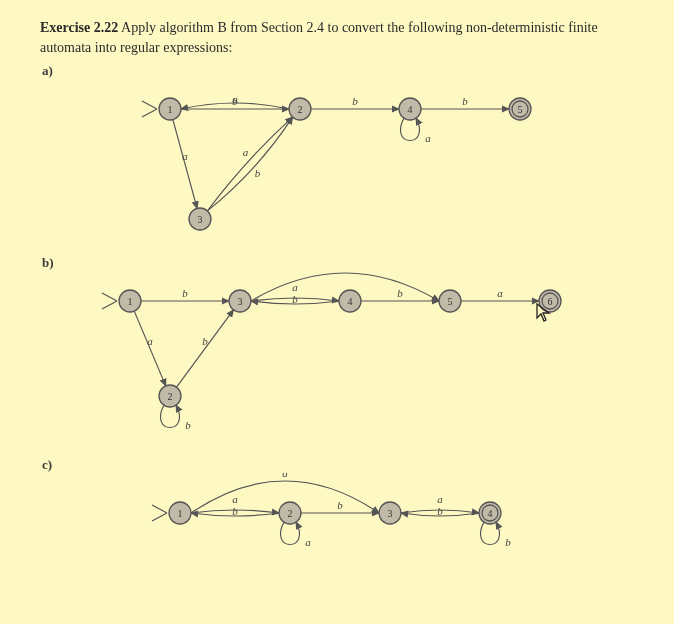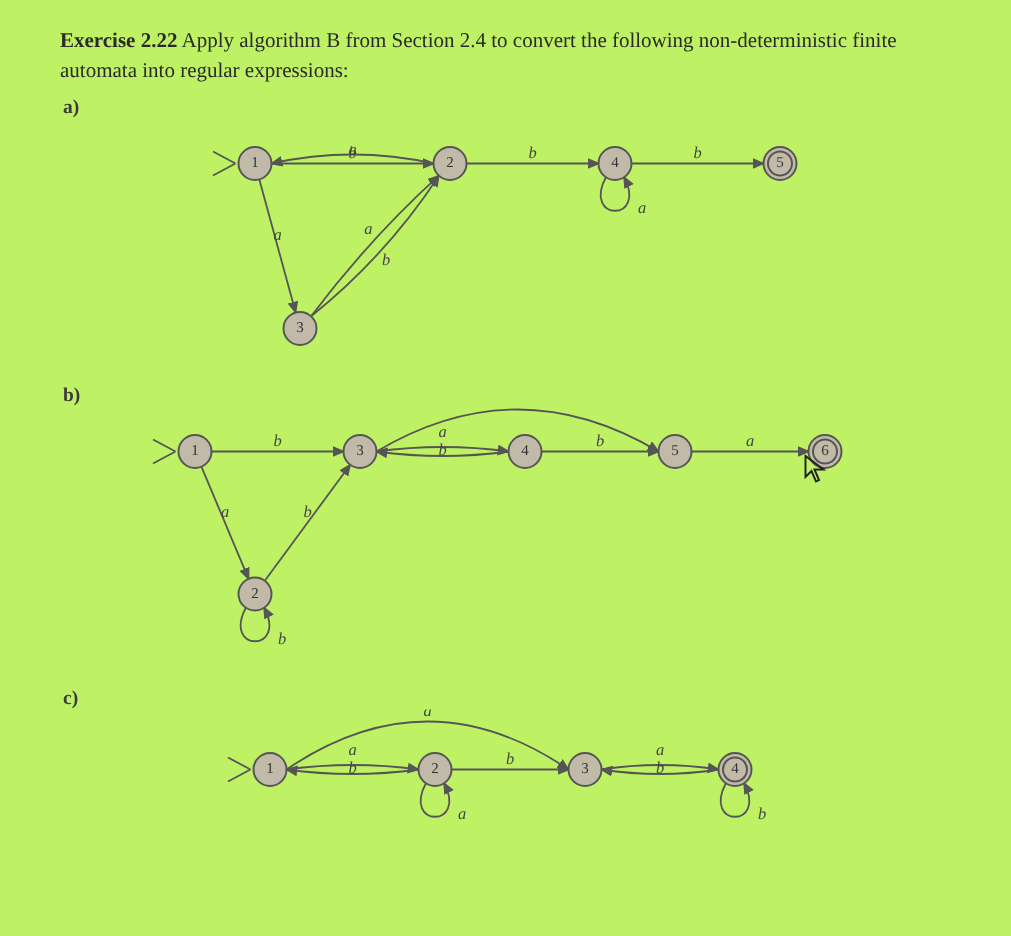--- a/index.html
+++ b/index.html
@@ -5,21 +5,21 @@
     body {
       margin: 0;
       padding: 0;
       background: #8a8278;
       font-family: Georgia, 'Times New Roman', serif;
       width: 674px;
       height: 624px;
       overflow: hidden;
     }
     .page {
-      background: #bef264;
+      background: #fef9c3;
       margin: 0;
       padding: 18px 40px 10px 40px;
       min-height: 624px;
       box-sizing: border-box;
       position: relative;
     }
     .exercise-header {
       font-size: 14px;
       line-height: 1.4;
       color: #2a2a2a;

